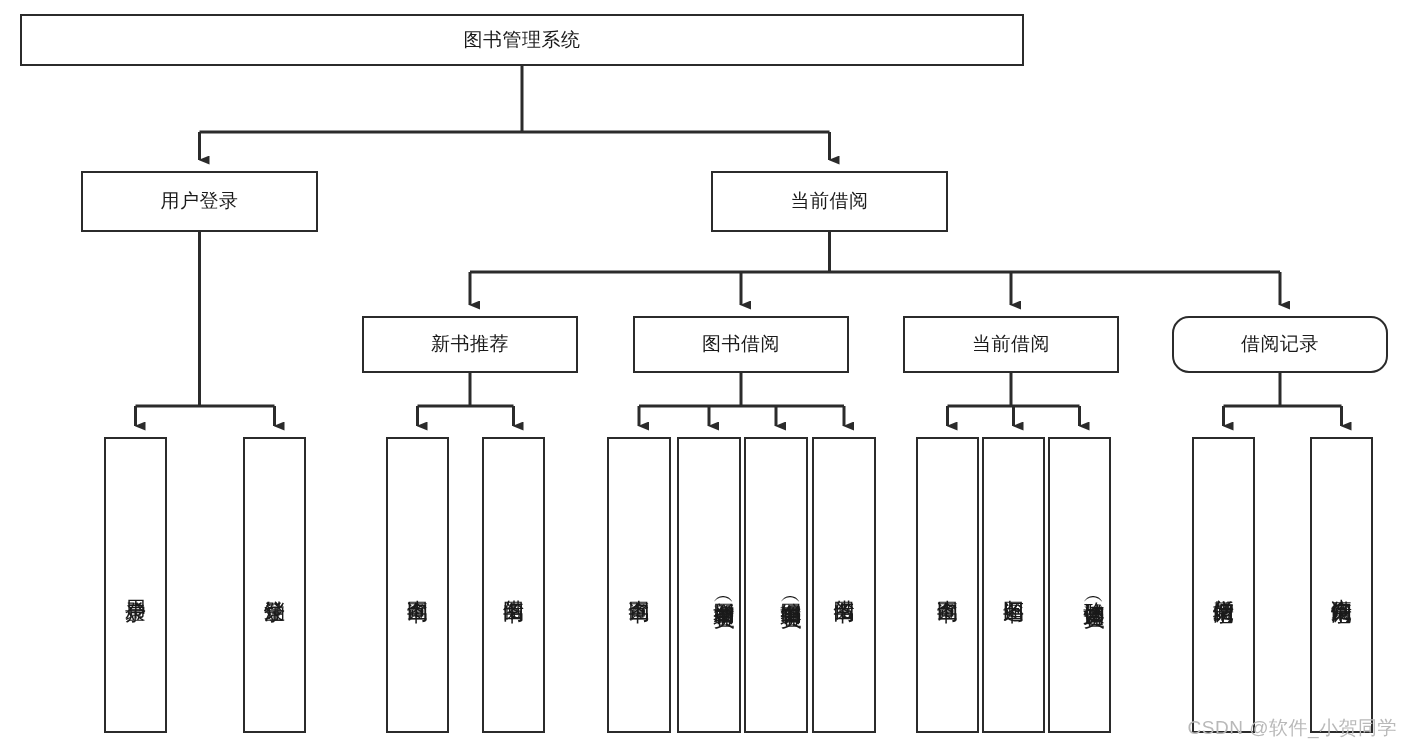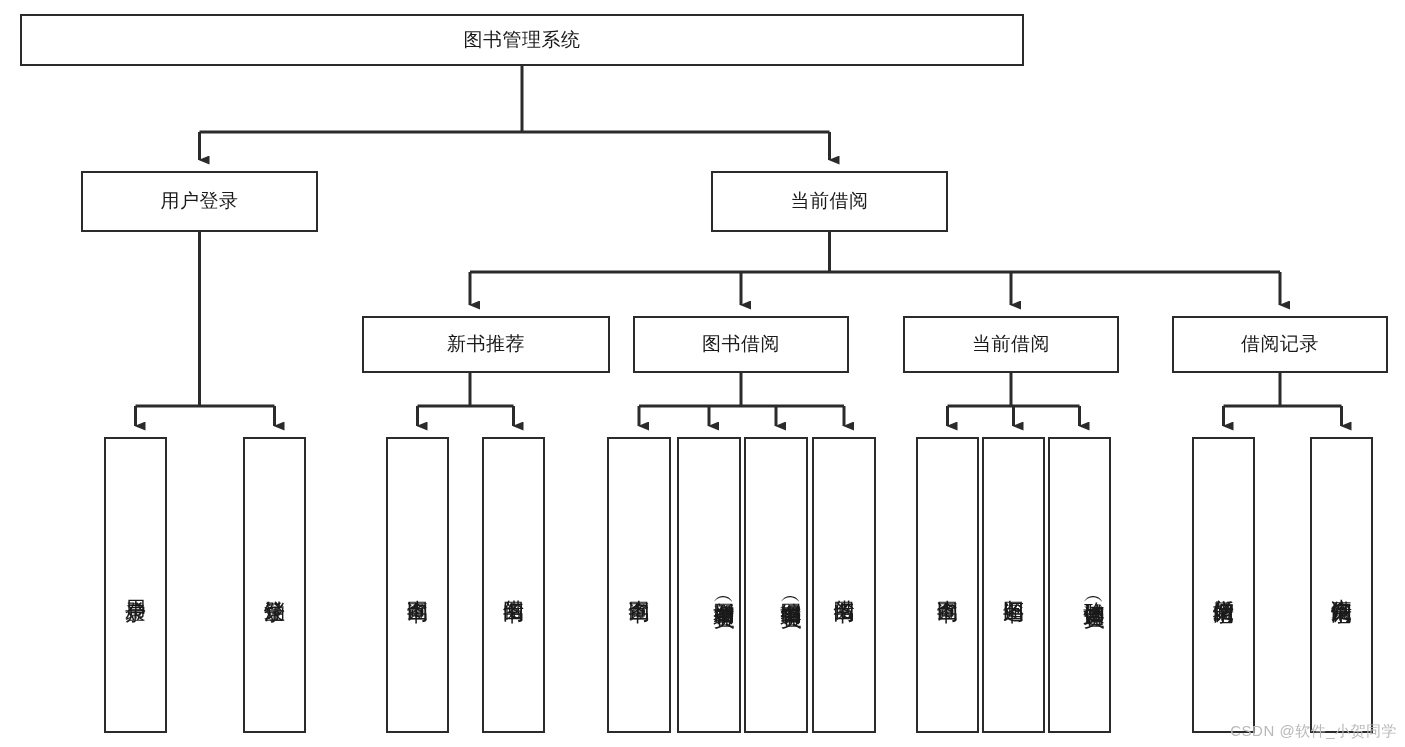--- a/index.html
+++ b/index.html
@@ -54,21 +54,21 @@
     align-items: center;
     padding-top: 0;
   }
   .node-v span {
     display: block;
   }
   .watermark {
     position: absolute;
     right: 8px;
     bottom: 6px;
-    font-size: 15px;
+    font-size: 19px;
     color: #b9b9b9;
     white-space: nowrap;
     letter-spacing: 0.5px;
   }
 </style>
 </head>
 <body>
 
 <div id="canvas">
 
@@ -126,30 +126,30 @@
     <span>图书管理系统</span>
   </div>
 
   <div class="node node-h" style="left:81px; top:171px; width:237px; height:61px;">
     <span>用户登录</span>
   </div>
   <div class="node node-h" style="left:711px; top:171px; width:237px; height:61px;">
     <span>当前借阅</span>
   </div>
 
-  <div class="node node-h" style="left:362px; top:316px; width:248px; height:57px;">
+  <div class="node node-h" style="left:362px; top:316px; width:216px; height:57px;">
     <span>新书推荐</span>
   </div>
   <div class="node node-h" style="left:903px; top:316px; width:216px; height:57px;">
     <span>当前借阅</span>
   </div>
   <div class="node node-h" style="left:633px; top:316px; width:216px; height:57px;">
     <span>图书借阅</span>
   </div>
-  <div class="node node-h" style="left:1172px; top:316px; width:216px; height:57px;">
+  <div class="node node-h" style="left:1172px; top:316px; width:216px; height:57px;border-radius:17px;">
     <span>借阅记录</span>
   </div>
 
   <div class="node node-v mid" style="left:104px; top:437px; width:63px; height:296px;">
     <span>用户登录</span>
   </div>
   <div class="node node-v mid" style="left:243px; top:437px; width:63px; height:296px;">
     <span>注销登录</span>
   </div>
 

